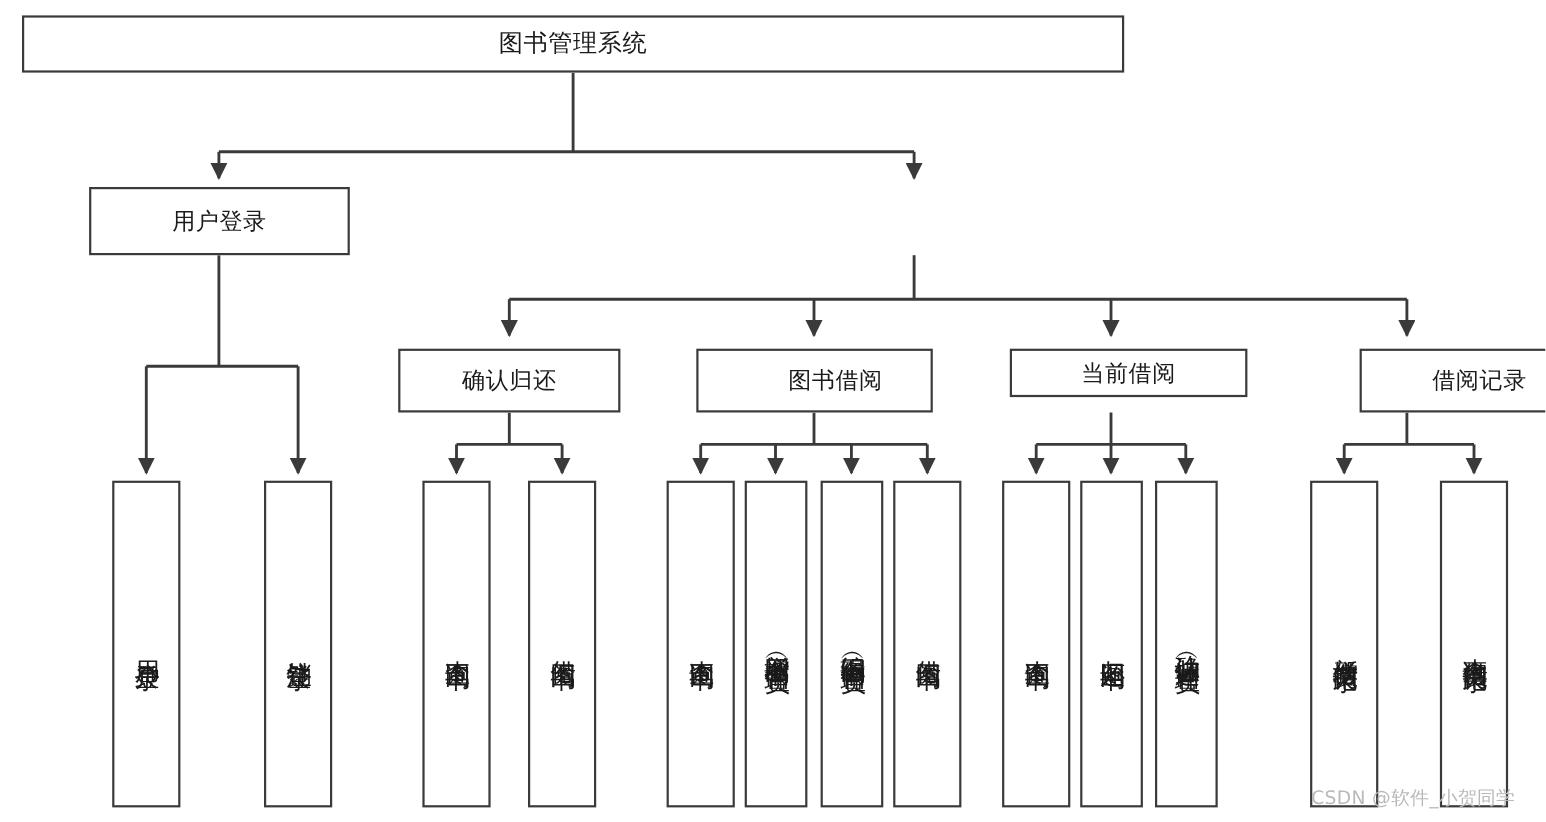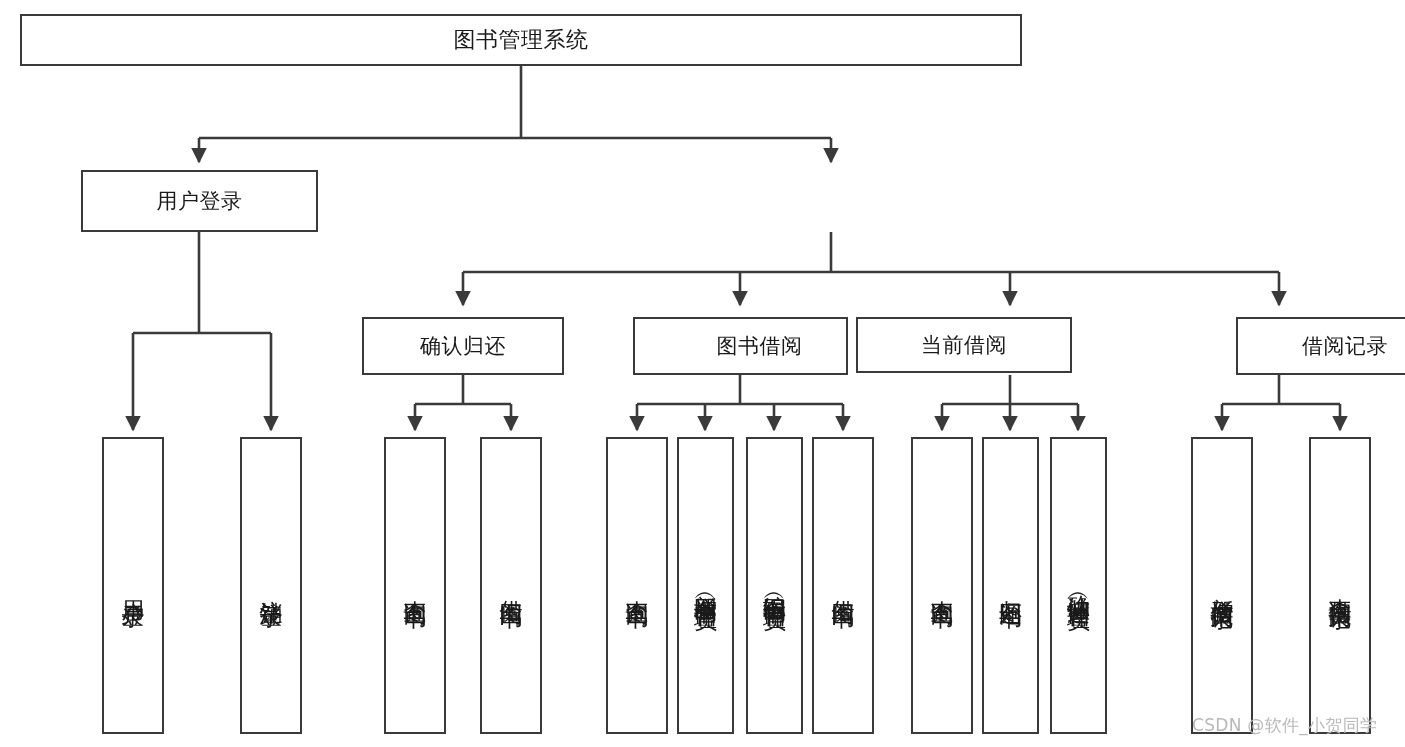--- a/index.html
+++ b/index.html
@@ -139,21 +139,21 @@
   <div class="node horiz" style="left:81px; top:170px; width:237px; height:62px;">
     <span class="label">用户登录</span>
   </div>
 
   <div class="node horiz" style="left:362px; top:317px; width:202px; height:58px;">
     <span class="label">确认归还</span>
   </div>
   <div class="node horiz" style="left:633px; top:317px; width:215px; height:58px;padding-left:38px;">
     <span class="label">图书借阅</span>
   </div>
-  <div class="node horiz" style="left:856px; top:317px; width:216px; height:56px;">
+  <div class="node horiz" style="left:918px; top:317px; width:216px; height:44px;">
     <span class="label">当前借阅</span>
   </div>
   <div class="node horiz" style="left:1236px; top:317px; width:218px; height:58px;">
     <span class="label">借阅记录</span>
   </div>
 
   <div class="node vert" style="left:102px; top:437px; width:62px; height:297px;">
     <span class="label">用户登录</span>
   </div>
   <div class="node vert" style="left:240px; top:437px; width:62px; height:297px;">

